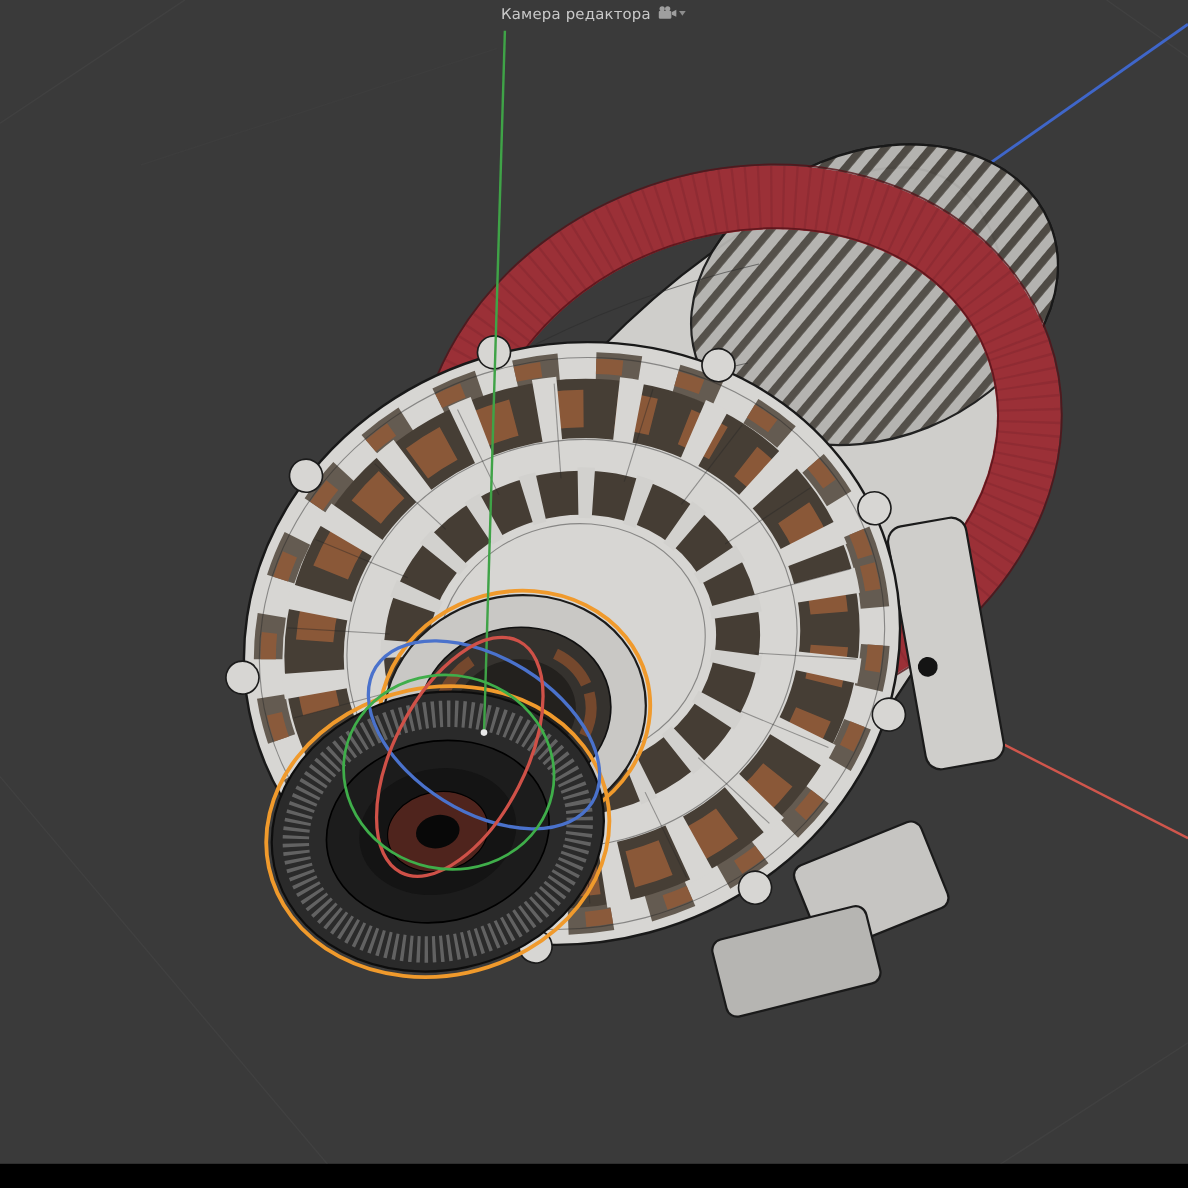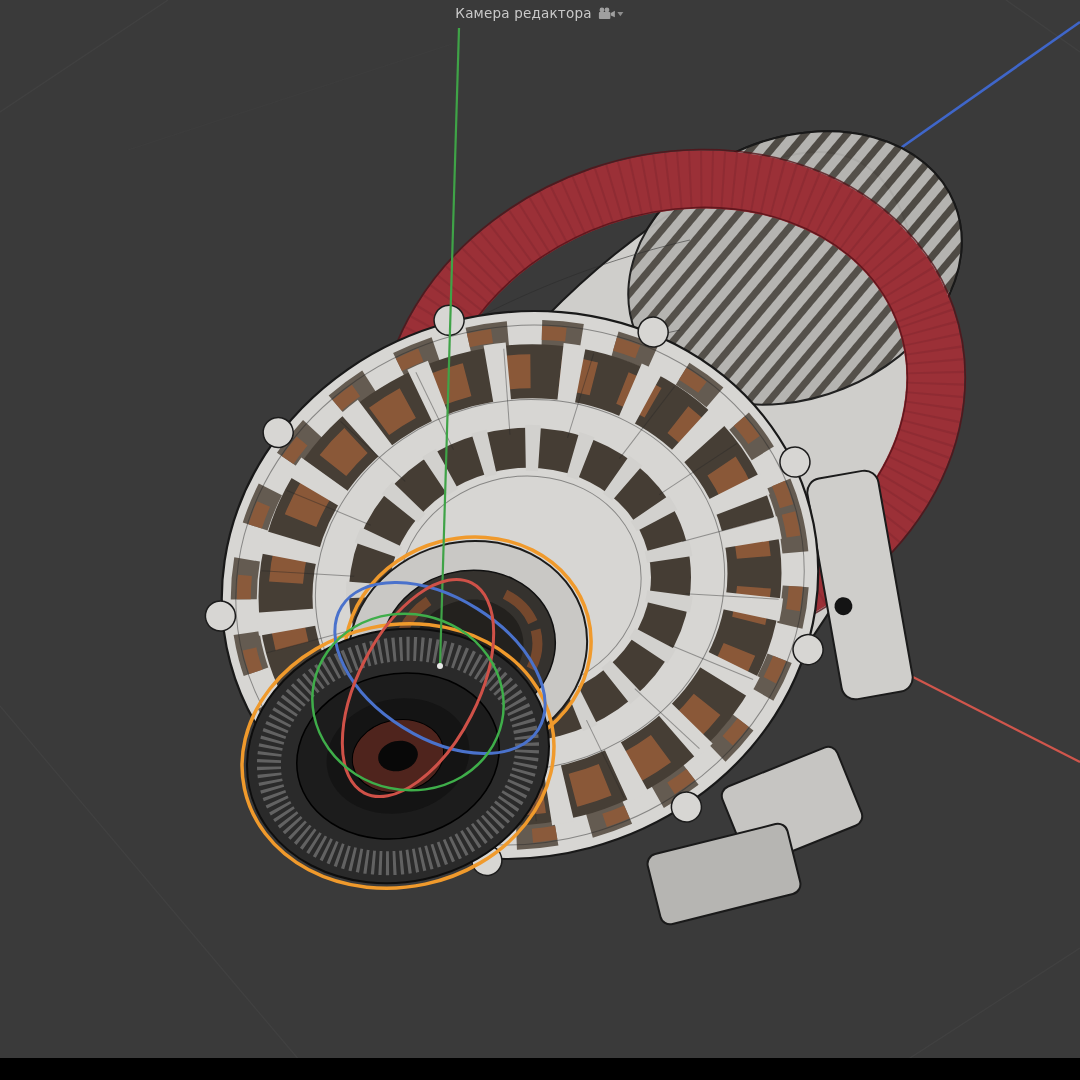--- a/index.html
+++ b/index.html
@@ -1,20 +1,20 @@
 <!DOCTYPE html>
 <html><head>
 <meta charset="utf-8">
 <style>
   html,body{margin:0;padding:0;background:#202020;}
   .stage{position:relative;width:1080px;height:1080px;background:#3a3a3a;overflow:hidden;
          font-family:"DejaVu Sans","Liberation Sans",sans-serif;}
   .scene{position:absolute;inset:0;}
   .cam-label{position:absolute;top:5px;left:50%;transform:translateX(-50%);
-             display:flex;align-items:center;gap:7px;color:#c9c9c9;font-size:13.5px;
+             display:flex;gap:7px;color:#c9c9c9;font-size:13.5px;
              letter-spacing:.2px;cursor:default;user-select:none;z-index:5;}
   .cam-label svg{display:block;}
   .bottom-bar{position:absolute;left:0;right:0;bottom:0;height:22px;background:#000;z-index:6;}
 </style>
 </head>
 <body>
 
 <div class="stage">
 
   <div class="cam-label">

